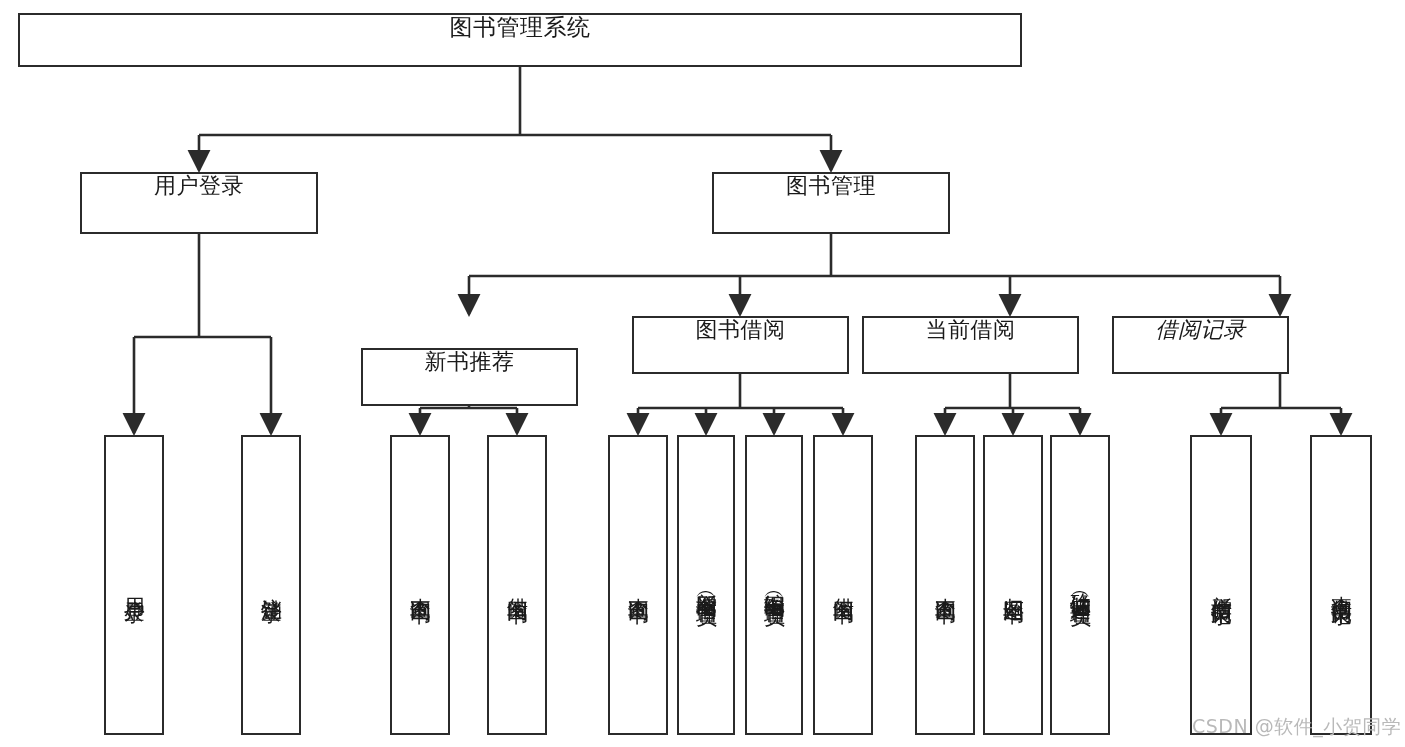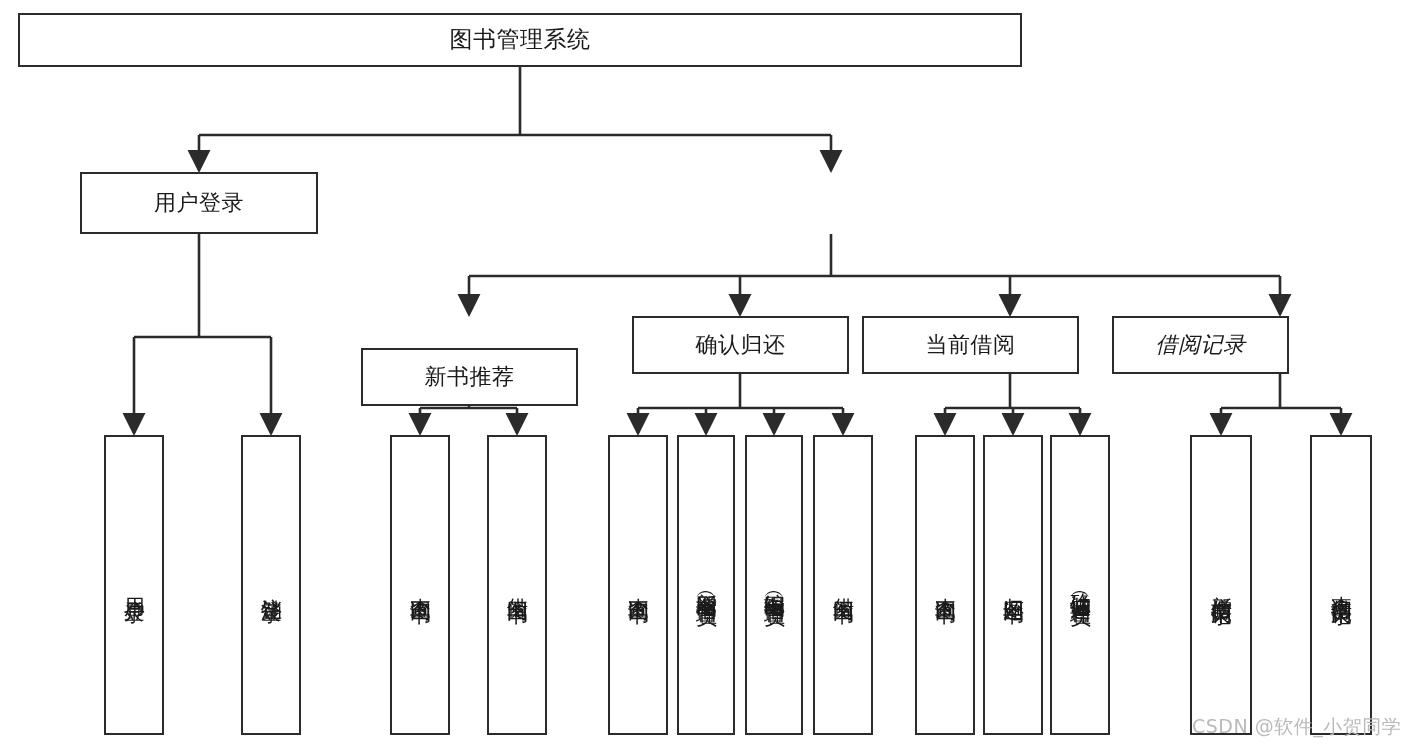--- a/index.html
+++ b/index.html
@@ -26,21 +26,20 @@
     width: 1405px;
     height: 747px;
     pointer-events: none;
   }
   .node {
     position: absolute;
     box-sizing: border-box;
     background: #ffffff;
     border: 2.5px solid #2b2b2b;
     display: flex;
-    align-items: center;
     justify-content: center;
     overflow: hidden;
   }
   .node-label {
     display: block;
     text-align: center;
     color: #1a1a1a;
     letter-spacing: 0.5px;
     white-space: nowrap;
   }
@@ -129,26 +128,29 @@
     </g>
   </svg>
 
   <div class="node h root" style="left:18px; top:13px; width:1004px; height:54px;">
     <span class="node-label">图书管理系统</span>
   </div>
 
   <div class="node h" style="left:80px; top:172px; width:238px; height:62px;">
     <span class="node-label">用户登录</span>
   </div>
+  <div class="node h" style="left:712px; top:172px; width:238px; height:62px;">
+    <span class="node-label">图书管理</span>
+  </div>
 
   <div class="node h" style="left:361px; top:316px; width:217px; height:58px;margin-top:32px;">
     <span class="node-label">新书推荐</span>
   </div>
   <div class="node h" style="left:632px; top:316px; width:217px; height:58px;">
-    <span class="node-label">确认归还</span>
+    <span class="node-label">图书借阅</span>
   </div>
   <div class="node h" style="left:862px; top:316px; width:217px; height:58px;">
     <span class="node-label">当前借阅</span>
   </div>
   <div class="node h" style="left:1112px; top:316px; width:177px; height:58px;font-style:italic;">
     <span class="node-label">借阅记录</span>
   </div>
 
   <div class="node v" style="left:104px; top:435px; width:60px; height:300px;">
     <span class="node-label">用户登录</span>

